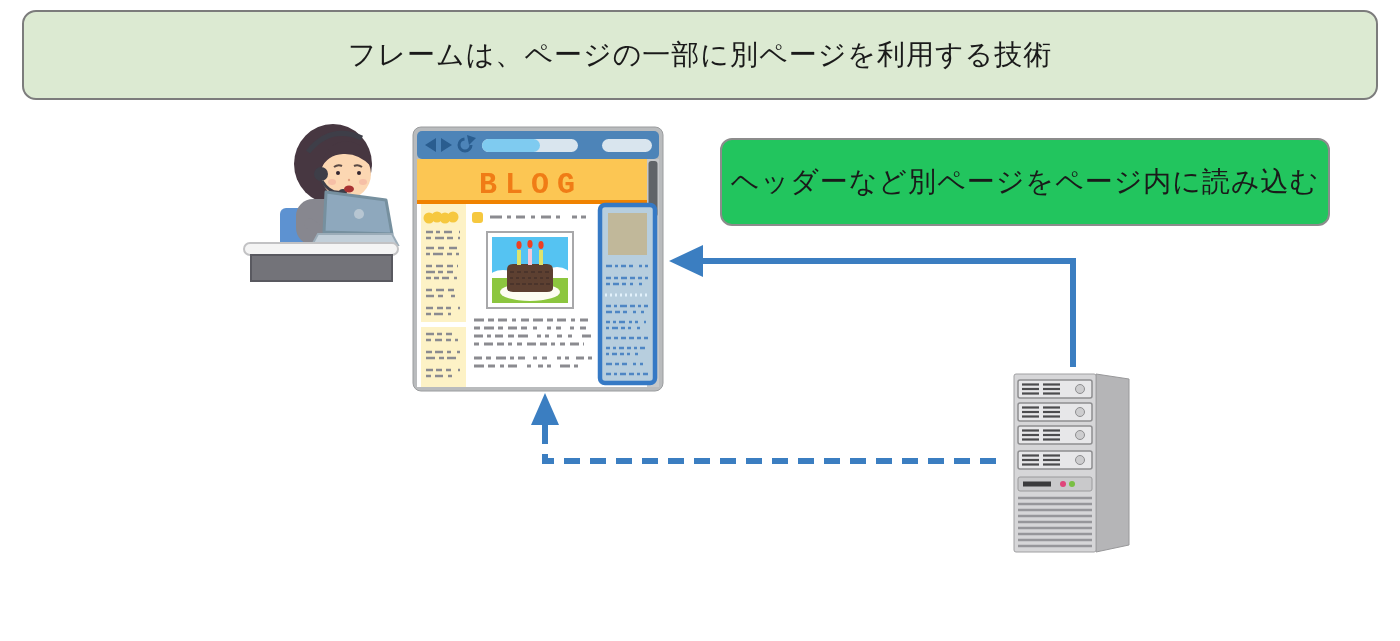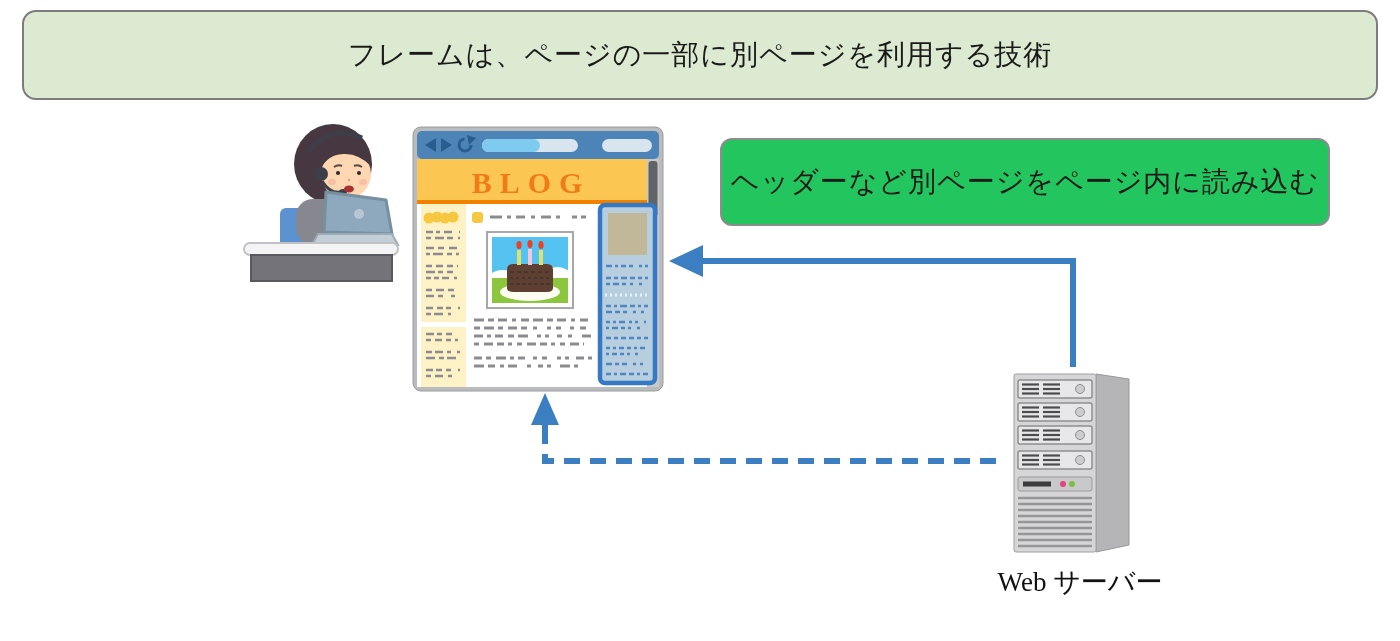--- a/index.html
+++ b/index.html
@@ -1,18 +1,18 @@
 <!DOCTYPE html>
 <html><head>
 <meta charset="utf-8">
 <style>
   html,body{margin:0;padding:0;background:#ffffff;}
   #canvas{
     position:relative;width:1400px;height:641px;background:#ffffff;overflow:hidden;
-    font-family:Liberation Serif, serif;
+    font-family:Liberation Mono, monospace;
   }
   .abs{position:absolute;}
   #banner{
     left:22px;top:10px;width:1352px;height:86px;
     background:#dcead2;border:2px solid #7c7c7c;border-radius:14px;
     display:flex;align-items:center;justify-content:center;
     font-size:28px;color:#1a1a1a;letter-spacing:1px;
   }
   #callout{
     left:720px;top:138px;width:606px;height:84px;
@@ -272,21 +272,20 @@
       <line x1="10" y1="148" x2="84" y2="148"></line>
         <line x1="10" y1="154" x2="84" y2="154"></line>
       <line x1="10" y1="160" x2="84" y2="160"></line>
         <line x1="10" y1="166" x2="84" y2="166"></line>
       <line x1="10" y1="172" x2="84" y2="172"></line>
         <line x1="10" y1="178" x2="84" y2="178"></line>
       <line x1="10" y1="184" x2="84" y2="184"></line>
     </g>
   </svg>
 
-  <div id="server-label" class="abs">Web サーバー</div>
 
   <svg id="arrow-overlay" class="abs" width="1400" height="641" viewBox="0 0 1400 641">
     <g>
       <path d="M1073,367 L1073,261 L700,261" fill="none" stroke-width="6" stroke="#3b7ec1"></path>
       <polygon points="669,261 703,245 703,277" fill="#3b7ec1"></polygon>
     </g>
     <g>
       <path d="M996,461 L545,461 L545,434" fill="none" stroke-width="6" stroke-dasharray="16 10" stroke="#3b7ec1"></path>
       <line x1="545" y1="440" x2="545" y2="418" stroke-width="6" stroke="#3b7ec1"></line>
       <polygon points="545,393 531,425 559,425" fill="#3b7ec1"></polygon>

